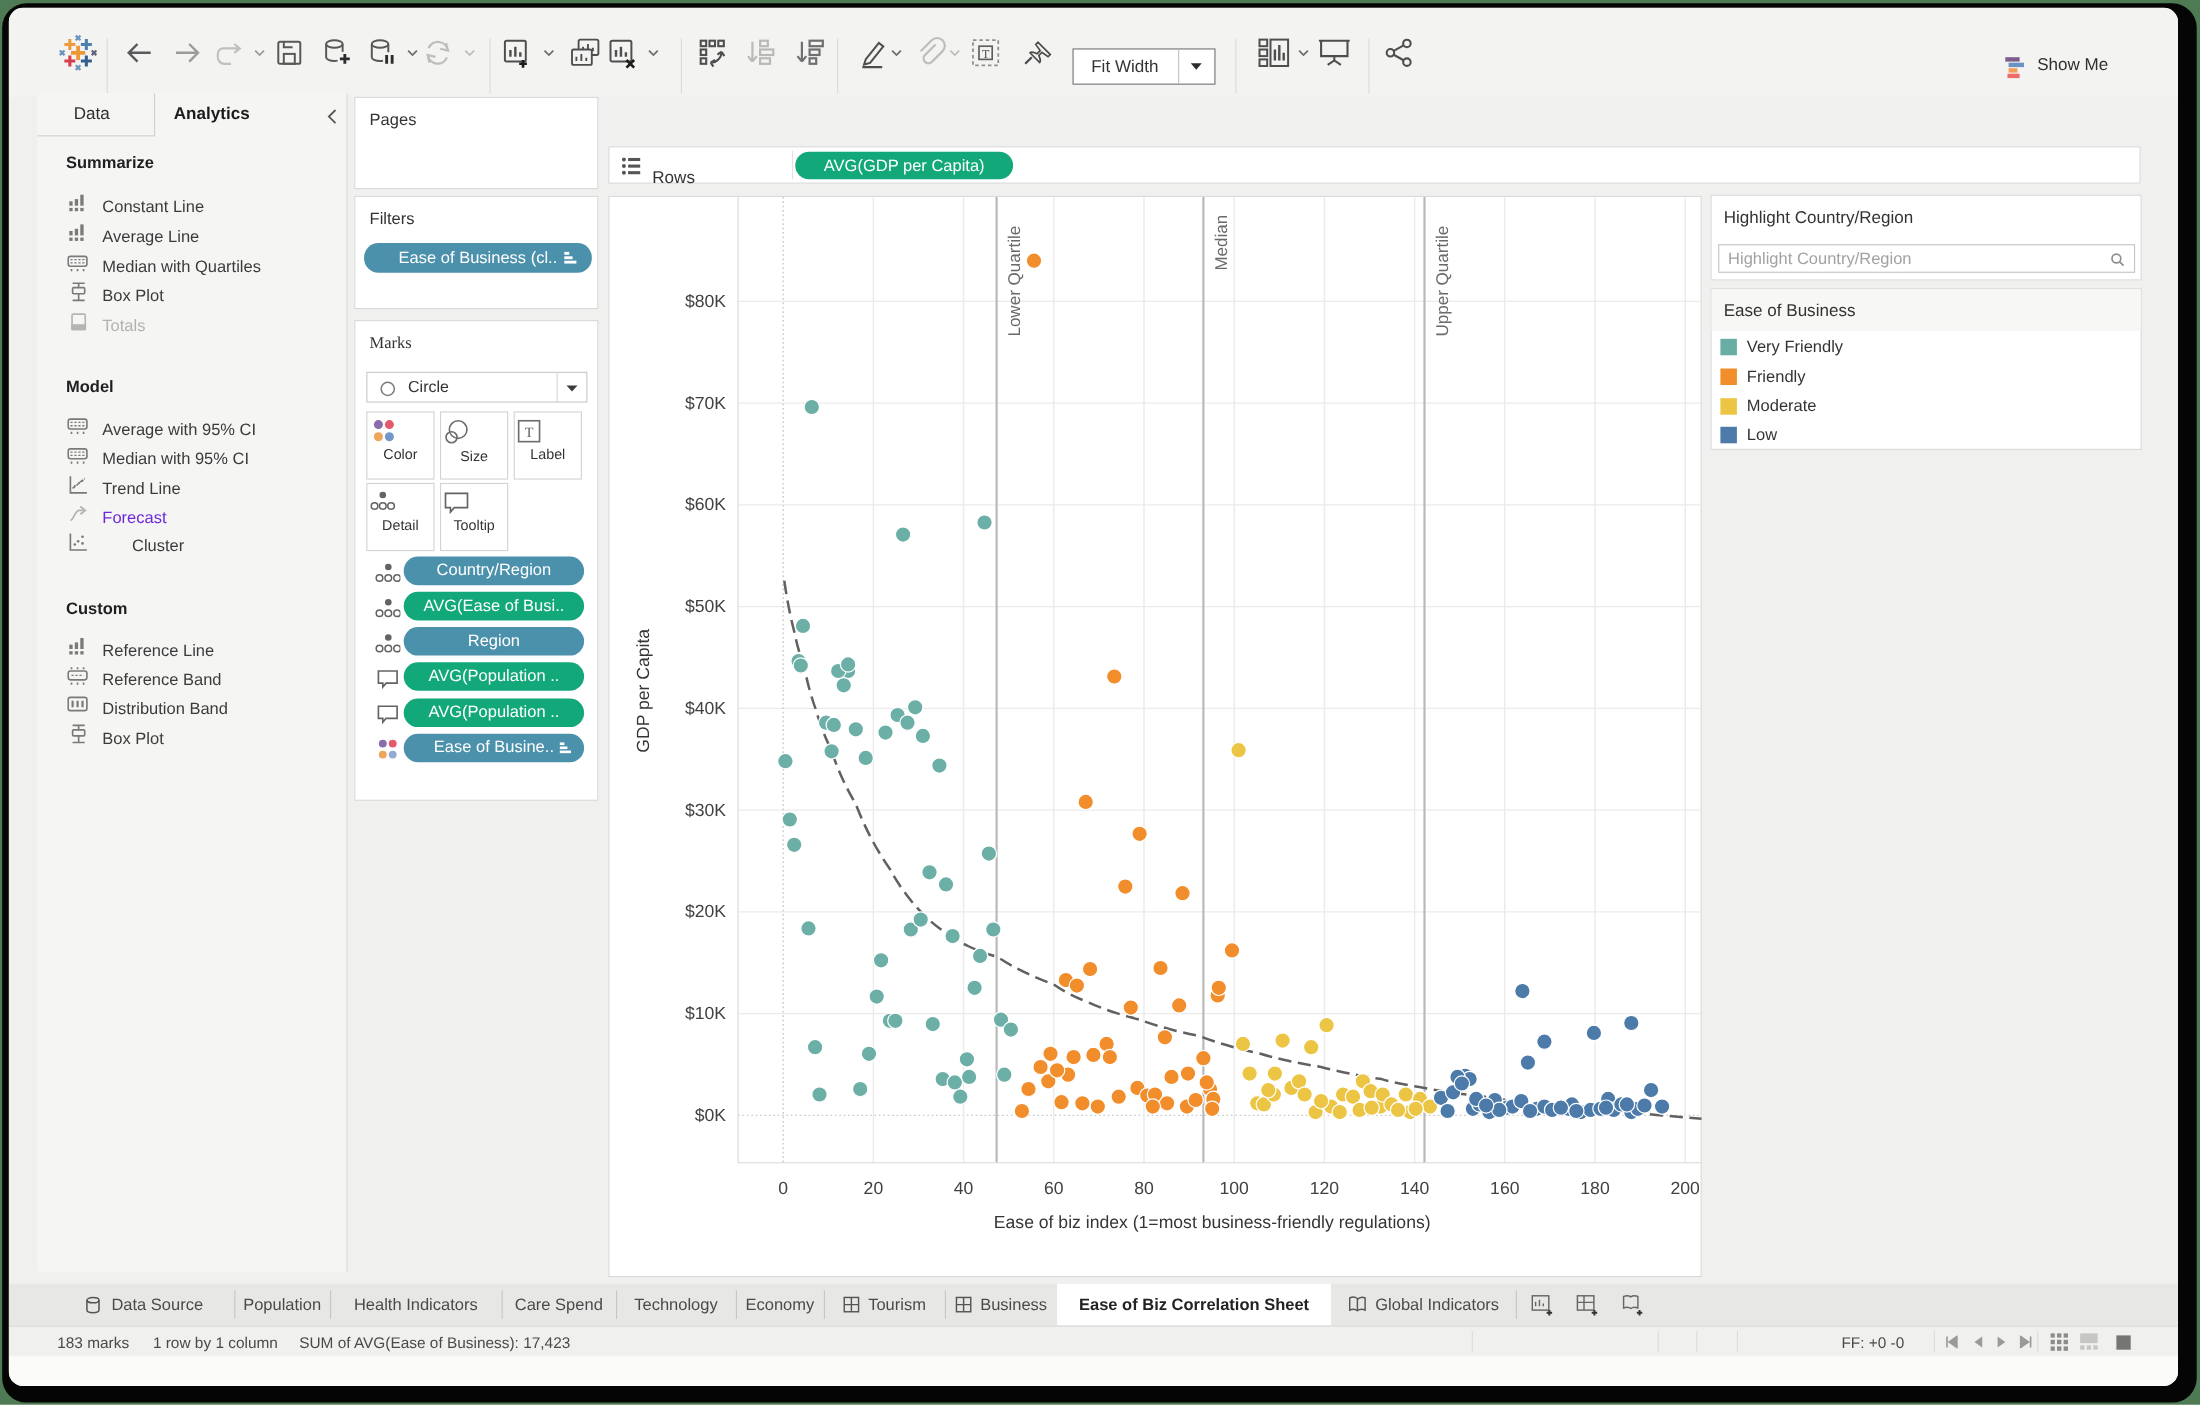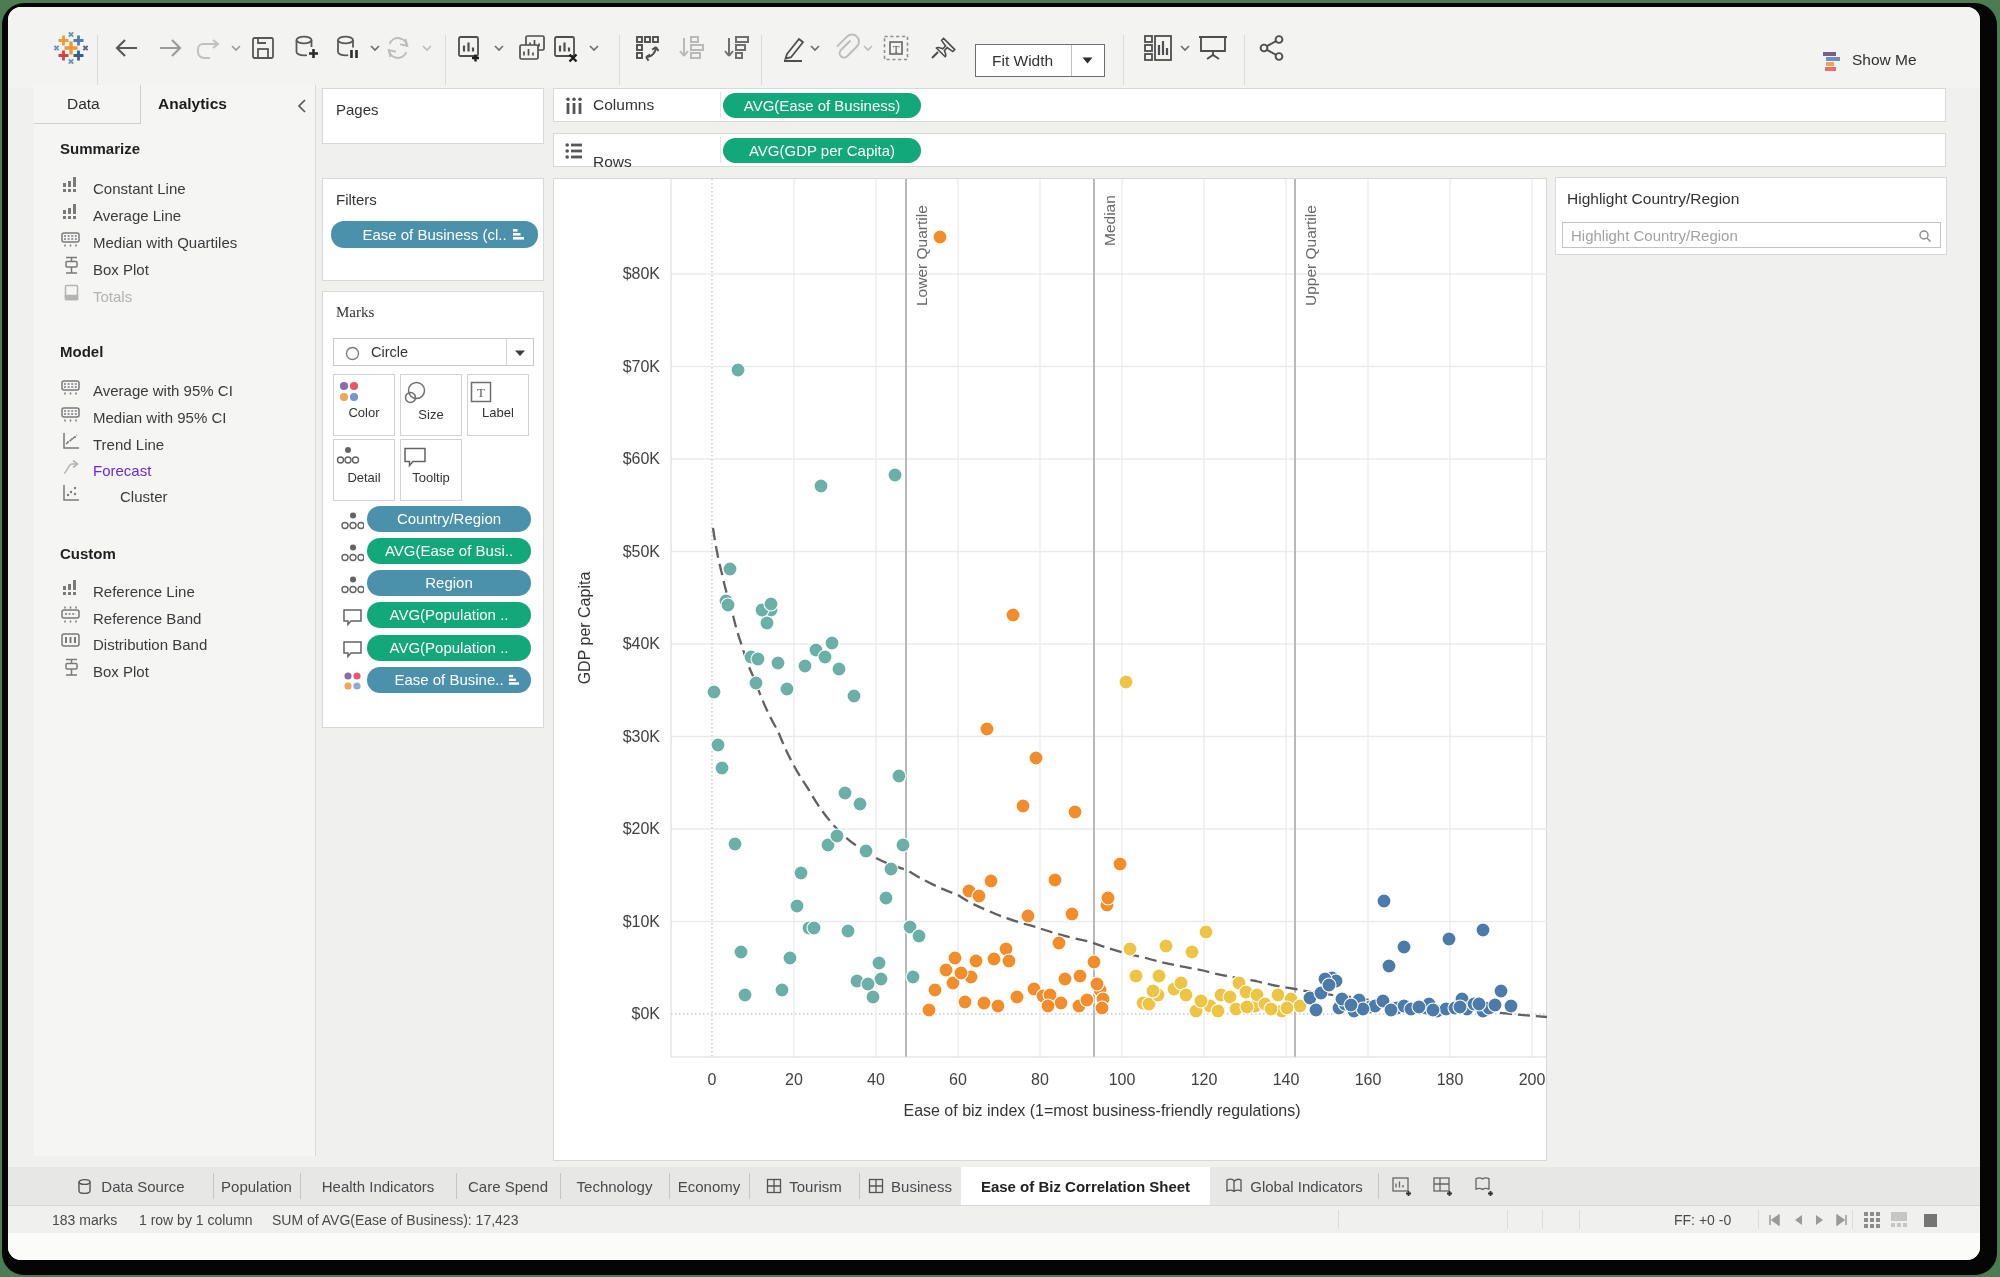--- a/index.html
+++ b/index.html
@@ -295,21 +295,21 @@
       </svg>
   <div class="sideitem" style="left:59px;top:551px;">Distribution Band</div>
   <svg class="abs" style="left:29px;top:573px" width="17" height="19" viewBox="0 0 17 19" fill="none" stroke="#7a7a7a" stroke-width="1.5">
         <path d="M8.5 1.5 v4 M8.5 11 v6 M3 17 h11"></path>
         <rect x="3" y="5.5" width="11" height="5.5" rx="1"></rect>
         <path d="M3 1.5 h11"></path>
       </svg>
   <div class="sideitem" style="left:59px;top:578px;">Box Plot</div>
 </div>
 
-<div class="card" style="left:314px;top:81px;width:222px;height:56px;">
+<div class="card" style="left:314px;top:81px;width:222px;height:84px;">
       <div class="lab" style="position:absolute;left:13px;top:12px;">Pages</div>
     </div>
 <div class="card" style="left:314px;top:171px;width:222px;height:103px;">
   <div class="lab" style="position:absolute;left:13px;top:12px;">Filters</div>
   <div class="pill bluepill" style="left:8px;top:42px;width:207px;height:27px;line-height:27px;">Ease of Business (cl..<svg width="13" height="13" viewBox="0 0 13 13" style="position:absolute;right:13px;top:7px">
           <rect x="1" y="1" width="4.5" height="2.6" fill="#fff"></rect>
           <rect x="1" y="5" width="7.5" height="2.6" fill="#fff"></rect>
           <rect x="1" y="9" width="11" height="2.6" fill="#fff"></rect>
         </svg></div>
 </div>
@@ -398,33 +398,20 @@
         <circle cx="8" cy="16" r="3.6" fill="#eda65a"></circle>
         <circle cx="17" cy="16" r="3.6" fill="#95a9d4"></circle>
       </svg>
   <div class="pill bluepill pilltx" style="left:44px;top:375px;">Ease of Busine..<svg width="12" height="12" viewBox="0 0 13 13" style="position:absolute;right:11px;top:7px">
           <rect x="1" y="1" width="4.5" height="2.6" fill="#fff"></rect>
           <rect x="1" y="5" width="7.5" height="2.6" fill="#fff"></rect>
           <rect x="1" y="9" width="11" height="2.6" fill="#fff"></rect>
         </svg></div>
 </div>
 
-<div class="card" style="left:545px;top:81px;width:1393px;height:34px;">
-  <svg class="abs" style="left:10px;top:7px" width="20" height="20" viewBox="0 0 20 20" fill="#555">
-        <circle cx="4" cy="3.2" r="1.8"></circle>
-        <circle cx="10" cy="3.2" r="1.8"></circle>
-        <circle cx="16" cy="3.2" r="1.8"></circle>
-        <rect x="2.6" y="7" width="2.8" height="11"></rect>
-        <rect x="8.6" y="7" width="2.8" height="11"></rect>
-        <rect x="14.6" y="7" width="2.8" height="11"></rect>
-      </svg>
-  <div class="lab" style="position:absolute;left:39px;top:7px;font-size:15.5px;">Columns</div>
-  <div class="abs" style="left:166px;top:3px;width:1px;height:26px;background:#e2e2e1;"></div>
-  <div class="pill greenpill" style="left:169px;top:4px;width:198px;height:25px;line-height:25px;">AVG(Ease of Business)</div>
-</div>
 <div class="card" style="left:545px;top:126px;width:1393px;height:34px;">
   <svg class="abs" style="left:10px;top:7px" width="20" height="20" viewBox="0 0 20 20" fill="#555">
         <circle cx="3.2" cy="4" r="1.8"></circle>
         <circle cx="3.2" cy="10" r="1.8"></circle>
         <circle cx="3.2" cy="16" r="1.8"></circle>
         <rect x="7" y="2.6" width="11" height="2.8"></rect>
         <rect x="7" y="8.6" width="11" height="2.8"></rect>
         <rect x="7" y="14.6" width="11" height="2.8"></rect>
       </svg>
   <div class="lab" style="position:absolute;left:39px;top:19px;font-size:15.5px;">Rows</div>
@@ -662,20 +649,32 @@
 <div class="card" style="left:1547px;top:170px;width:392px;height:78px;">
   <div class="lab" style="position:absolute;left:11px;top:12px;font-size:15.5px;">Highlight Country/Region</div>
   <div class="abs" style="left:6px;top:44px;width:379px;height:26px;background:#fff;border:1px solid #c3c3c2;">
     <div class="abs" style="left:8px;top:4px;font-size:15px;color:#a2a2a1;">Highlight Country/Region</div>
     <svg class="abs" style="right:8px;top:6px" width="14" height="14" viewBox="0 0 14 14" fill="none" stroke="#8e8e8d" stroke-width="1.5">
           <circle cx="6" cy="6" r="4"></circle>
           <path d="M9 9 l3.5 3.5"></path>
         </svg>
   </div>
 </div>
+<div class="card" style="left:1547px;top:255px;width:392px;height:147px;">
+  <div class="abs" style="left:0;top:0;width:100%;height:38px;background:#f7f7f6;"></div>
+  <div class="lab" style="position:absolute;left:11px;top:11px;font-size:15.5px;">Ease of Business</div>
+  <div class="abs" style="left:8px;top:45px;width:15px;height:15px;background:#68AEA4;"></div>
+  <div class="lab" style="position:absolute;left:32px;top:44px;">Very Friendly</div>
+  <div class="abs" style="left:8px;top:72px;width:15px;height:15px;background:#F28D2B;"></div>
+  <div class="lab" style="position:absolute;left:32px;top:71px;">Friendly</div>
+  <div class="abs" style="left:8px;top:99px;width:15px;height:15px;background:#ECC544;"></div>
+  <div class="lab" style="position:absolute;left:32px;top:98px;">Moderate</div>
+  <div class="abs" style="left:8px;top:125px;width:15px;height:15px;background:#4C7AA9;"></div>
+  <div class="lab" style="position:absolute;left:32px;top:124px;">Low</div>
+</div>
 
 <div class="abs" style="left:0;top:1160px;width:1972px;height:38px;background:#e7e7e6;">
   <div class="sheettab" style="left:40px;width:165px;"><svg width="17" height="17" viewBox="0 0 17 17" fill="none" stroke="#555" stroke-width="1.4" style="margin-right:8px">
           <ellipse cx="8.5" cy="4" rx="5.5" ry="2.4"></ellipse>
           <path d="M3 4 v9 c0 1.3 2.5 2.4 5.5 2.4 s5.5 -1.1 5.5 -2.4 v-9"></path>
         </svg>Data Source</div>
   <div class="tabsep" style="left:205px;"></div>
   <div class="sheettab" style="left:205px;width:87px;">Population</div>
   <div class="tabsep" style="left:292px;"></div>
   <div class="sheettab" style="left:292px;width:156px;">Health Indicators</div>

